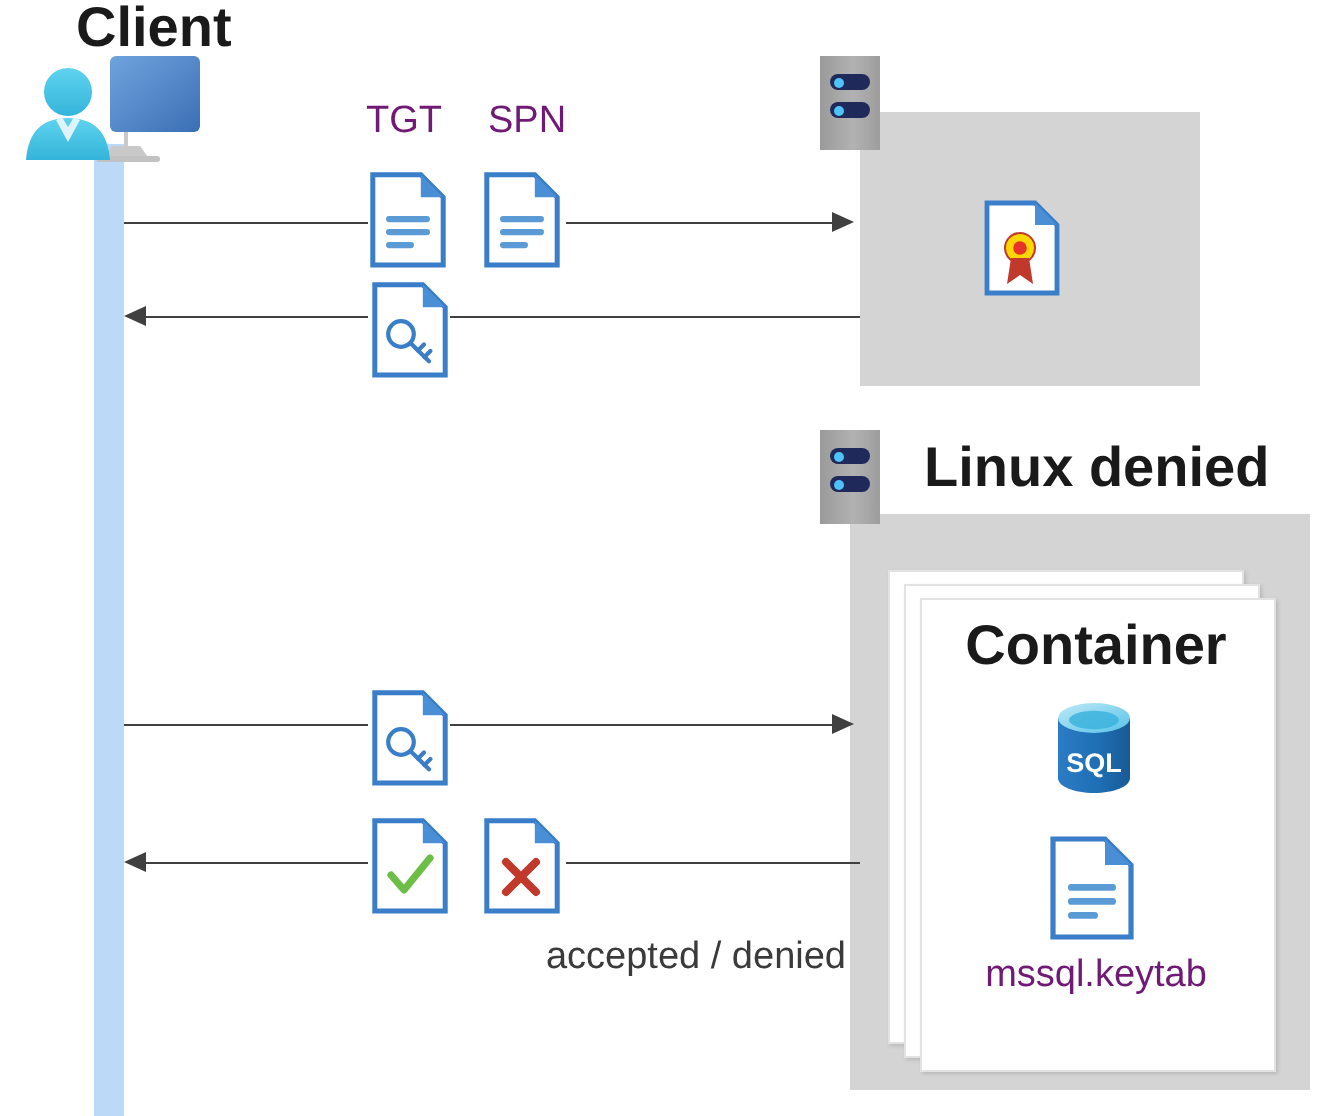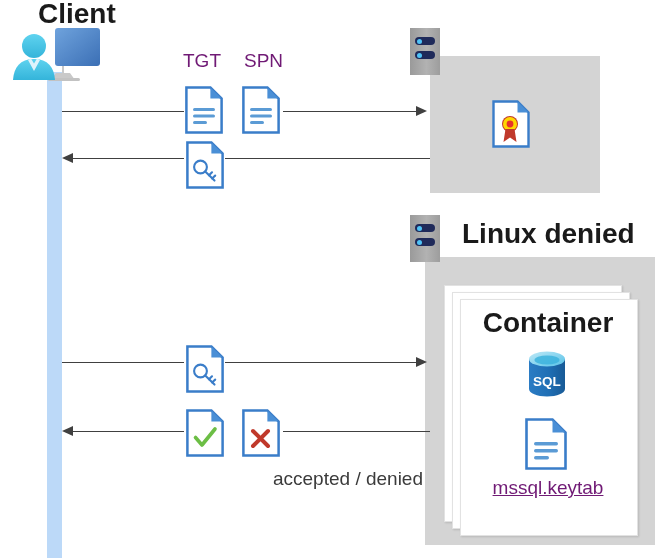--- a/index.html
+++ b/index.html
@@ -160,21 +160,21 @@
   <div class="abs" style="left:525px;top:418px;width:42px;height:52px;">
     <svg width="42" height="52" viewBox="0 0 42 52">
       <path d="M1.5 1.5 h26 l13 13 v36 h-39 z" fill="#ffffff" stroke="#3a7dc9" stroke-width="2.6"></path>
       <path d="M27.5 1.5 l13 13 h-13 z" fill="#4a8fd6"></path>
       <rect x="9" y="24" width="24" height="3.4" rx="1.7" fill="#5b9bd5"></rect>
       <rect x="9" y="31" width="24" height="3.4" rx="1.7" fill="#5b9bd5"></rect>
       <rect x="9" y="38" width="15" height="3.4" rx="1.7" fill="#5b9bd5"></rect>
     </svg>
   </div>
 
-  <div class="abs label-plain" style="left:460px;top:477px;width:176px;text-align:center;text-decoration:underline;">mssql.keytab</div>
+  <div class="abs label-plain" style="left:460px;top:477px;width:176px;text-align:center;">mssql.keytab</div>
 
   <div class="abs label-plain" style="left:183px;top:50px;">TGT</div>
   <div class="abs label-plain" style="left:244px;top:50px;">SPN</div>
 
   <div class="abs arrow-line" style="left:62px;top:111px;width:122px;"></div>
   <div class="abs arrow-line" style="left:283px;top:111px;width:133px;"></div>
   <div class="abs arrow-head-r" style="left:416px;top:105.5px;"></div>
 
   <div class="abs" style="left:185px;top:86px;width:38px;height:48px;">
     <svg width="38" height="48" viewBox="0 0 38 48">

